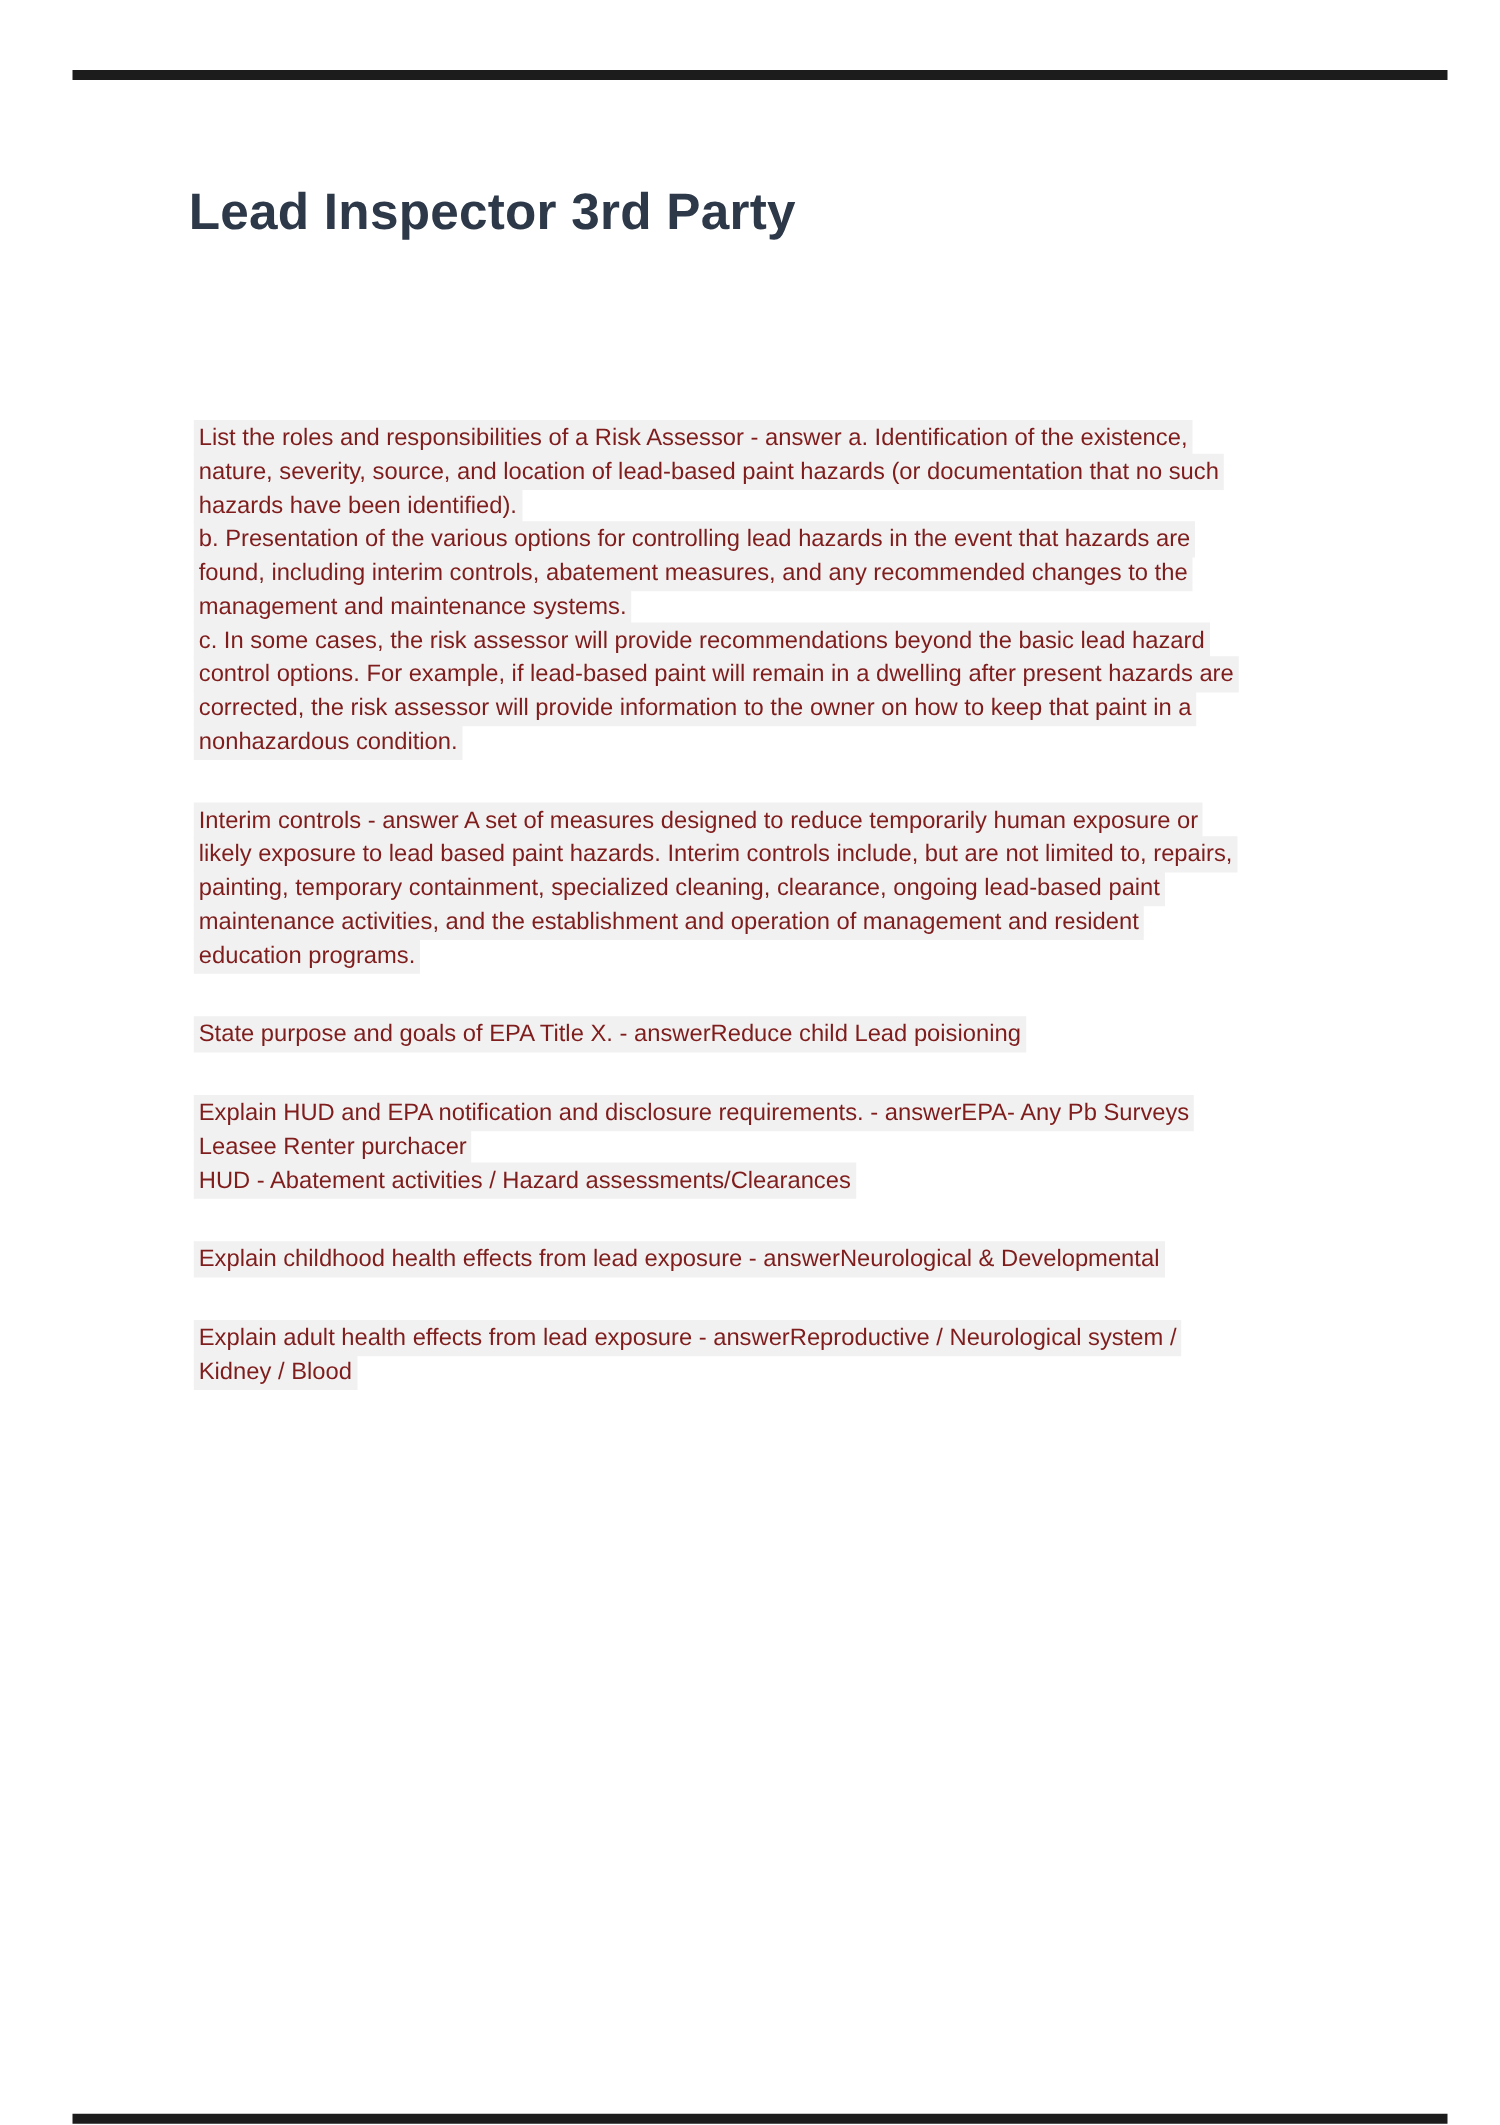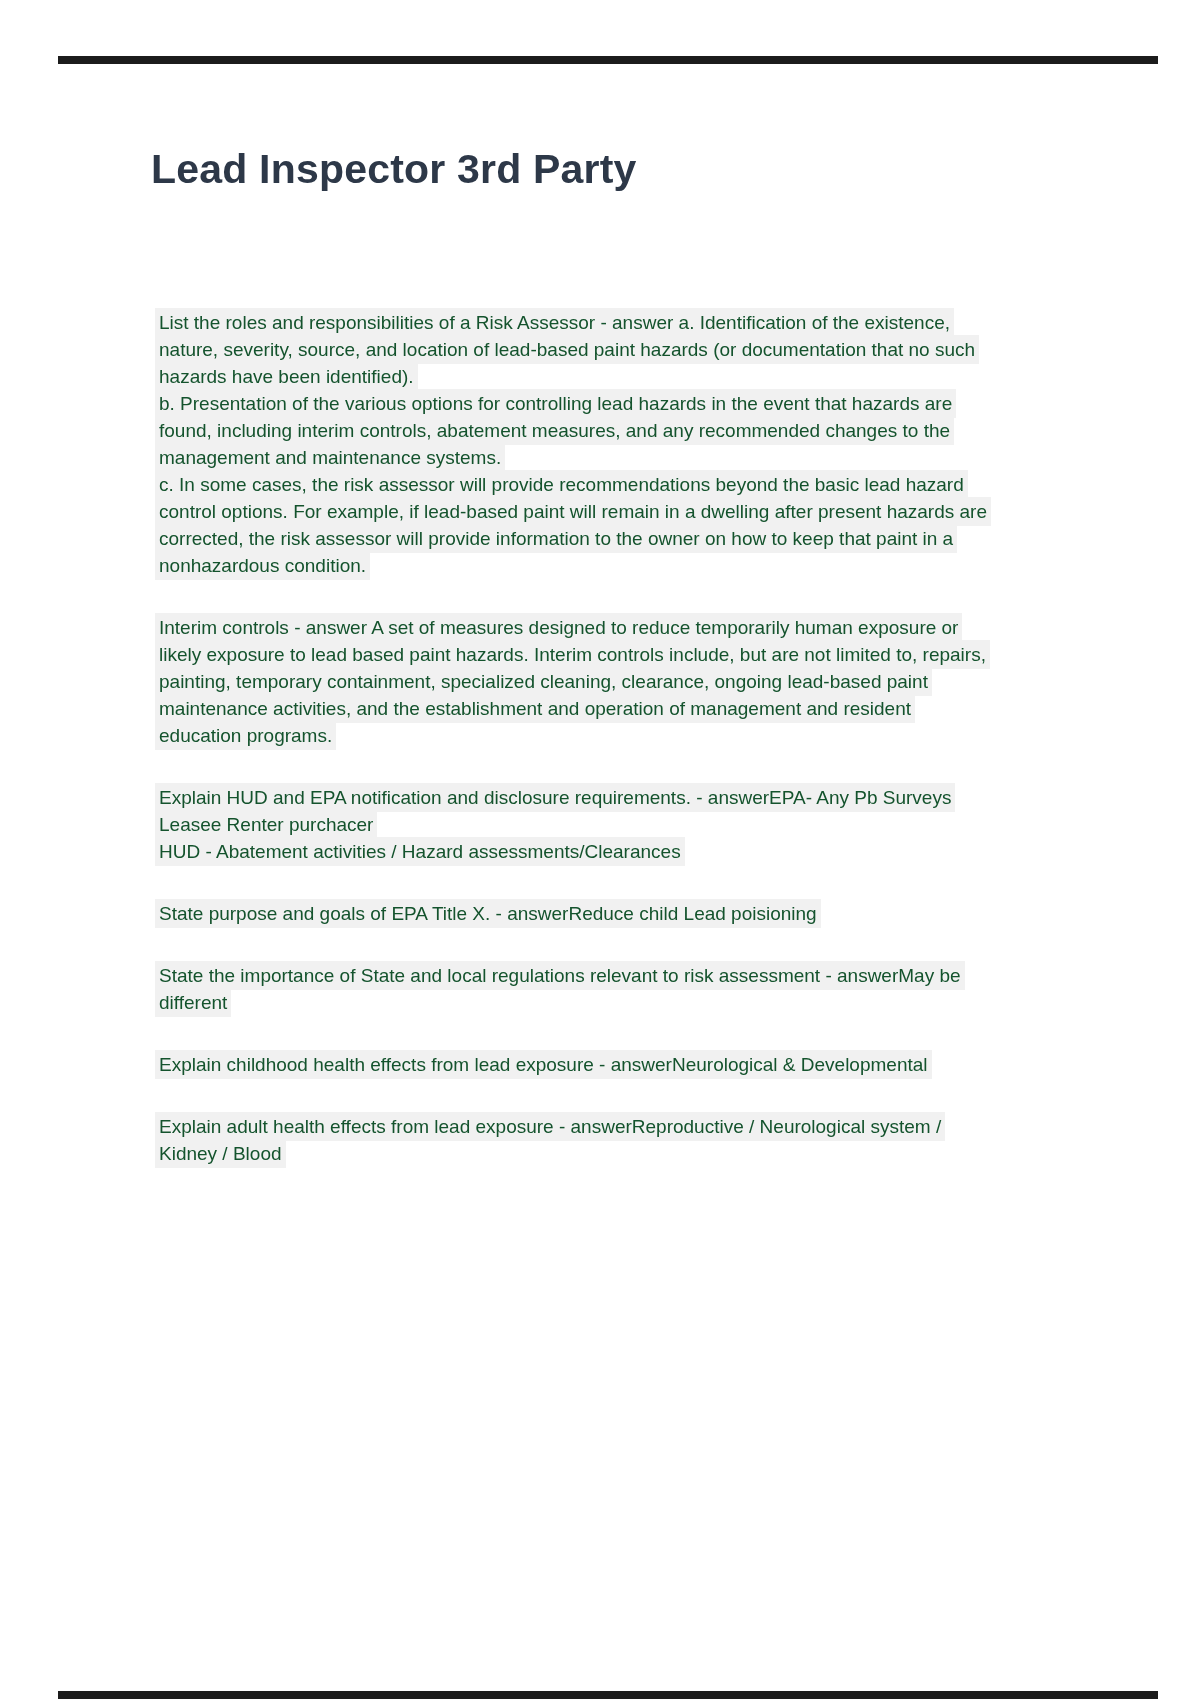--- a/index.html
+++ b/index.html
@@ -32,22 +32,23 @@
     font-size: 41px;
     font-weight: 700;
     color: #2d3848;
     letter-spacing: 0.2px;
     margin-bottom: 104px;
   }
 
   .content p {
     font-size: 19px;
     line-height: 27px;
-    color: #14532d;
+    color: #7f1d1d;
     margin-bottom: 27px;
+    margin-top: 28px;
   }
 
   .content p span.hl {
     white-space: pre-line;
     background: #f1f1f1;
     box-decoration-break: clone;
     -webkit-box-decoration-break: clone;
   }
 </style>
 </head>
@@ -57,23 +58,22 @@
   <div class="rule top"></div>
 
   <div class="inner">
     <h1 class="doc-title">Lead Inspector 3rd Party</h1>
 
     <div class="content">
       <p><span class="hl">List the roles and responsibilities of a Risk Assessor - answer a. Identification of the existence, nature, severity, source, and location of lead-based paint hazards (or documentation that no such hazards have been identified).
 b. Presentation of the various options for controlling lead hazards in the event that hazards are found, including interim controls, abatement measures, and any recommended changes to the management and maintenance systems.
 c. In some cases, the risk assessor will provide recommendations beyond the basic lead hazard control options. For example, if lead-based paint will remain in a dwelling after present hazards are corrected, the risk assessor will provide information to the owner on how to keep that paint in a nonhazardous condition.</span></p>
       <p><span class="hl">Interim controls - answer A set of measures designed to reduce temporarily human exposure or likely exposure to lead based paint hazards. Interim controls include, but are not limited to, repairs, painting, temporary containment, specialized cleaning, clearance, ongoing lead-based paint maintenance activities, and the establishment and operation of management and resident education programs.</span></p>
+      <p><span class="hl">State purpose and goals of EPA Title X. - answerReduce child Lead poisioning</span></p>
       <p><span class="hl">Explain HUD and EPA notification and disclosure requirements. - answerEPA- Any Pb Surveys Leasee Renter purchacer
 HUD - Abatement activities / Hazard assessments/Clearances</span></p>
-      <p><span class="hl">State purpose and goals of EPA Title X. - answerReduce child Lead poisioning</span></p>
-      <p><span class="hl">State the importance of State and local regulations relevant to risk assessment - answerMay be different</span></p>
       <p><span class="hl">Explain childhood health effects from lead exposure - answerNeurological &amp; Developmental</span></p>
       <p><span class="hl">Explain adult health effects from lead exposure - answerReproductive / Neurological system / Kidney / Blood</span></p>
     </div>
   </div>
 
   <div class="rule bottom"></div>
 </div>
 
 </body></html>

